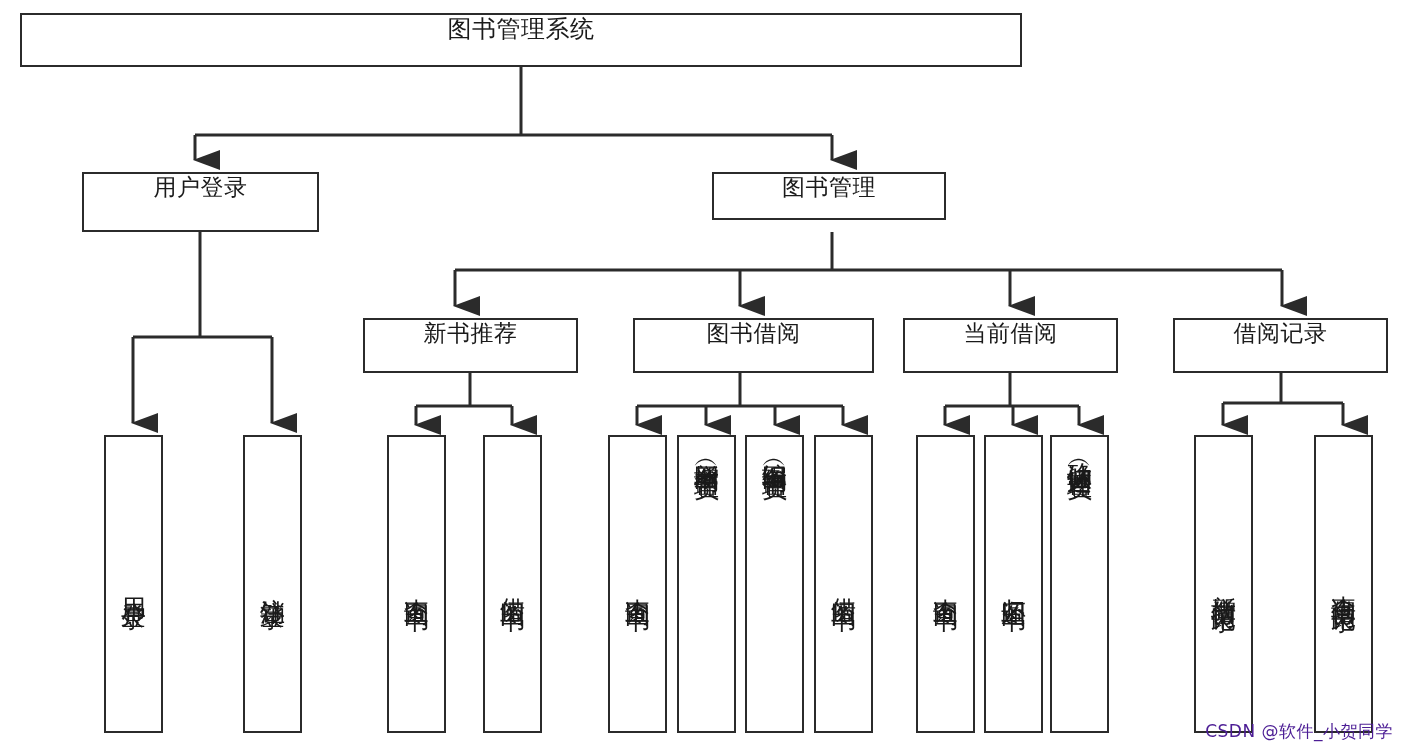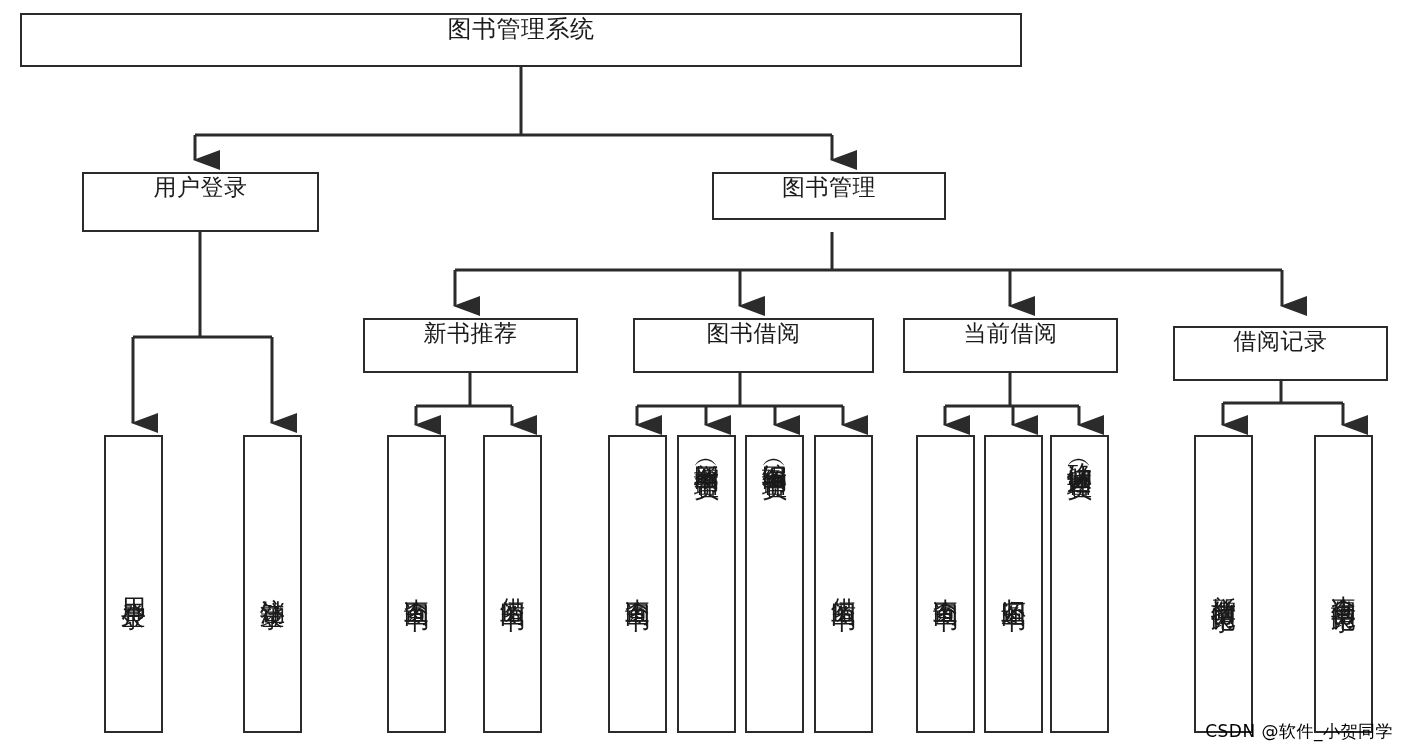--- a/index.html
+++ b/index.html
@@ -69,21 +69,21 @@
   }
   .node.vert.mid {
     align-items: center;
     padding-top: 0;
   }
   .watermark {
     position: absolute;
     right: 12px;
     bottom: 4px;
     font-size: 17px;
-    color: #000000;
+    color: #4c1d95;
     z-index: 5;
     white-space: nowrap;
     letter-spacing: 0.5px;
   }
 </style>
 </head>
 <body>
 
 <div id="canvas">
 
@@ -161,21 +161,21 @@
   </div>
 
   <div class="node horiz" style="left:633px; top:318px; width:241px; height:55px;">
     <span class="lbl">图书借阅</span>
   </div>
 
   <div class="node horiz" style="left:903px; top:318px; width:215px; height:55px;">
     <span class="lbl">当前借阅</span>
   </div>
 
-  <div class="node horiz" style="left:1173px; top:318px; width:215px; height:55px;margin-top:8px;">
+  <div class="node horiz" style="left:1173px; top:318px; width:215px; height:55px;">
     <span class="lbl">借阅记录</span>
   </div>
 
   <div class="node vert mid" style="left:104px; top:435px; width:59px; height:298px;">
     <span class="lbl">用户登录</span>
   </div>
 
   <div class="node vert mid" style="left:243px; top:435px; width:59px; height:298px;">
     <span class="lbl">注销登录</span>
   </div>

